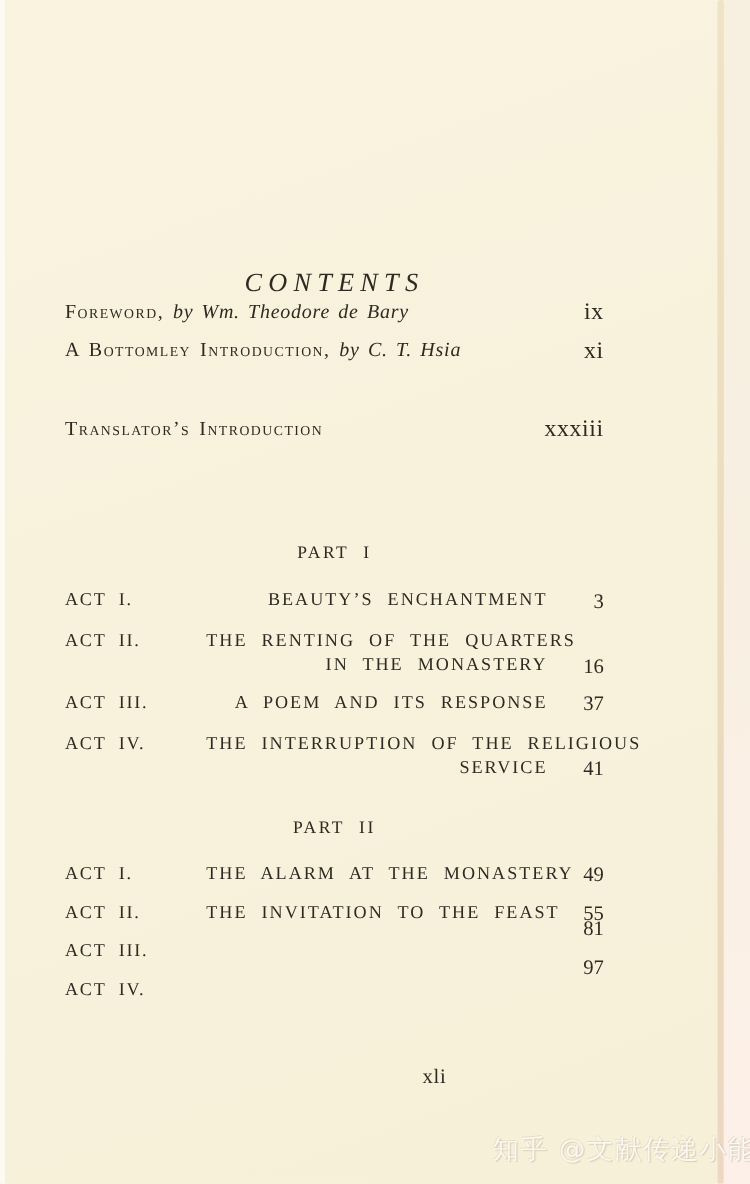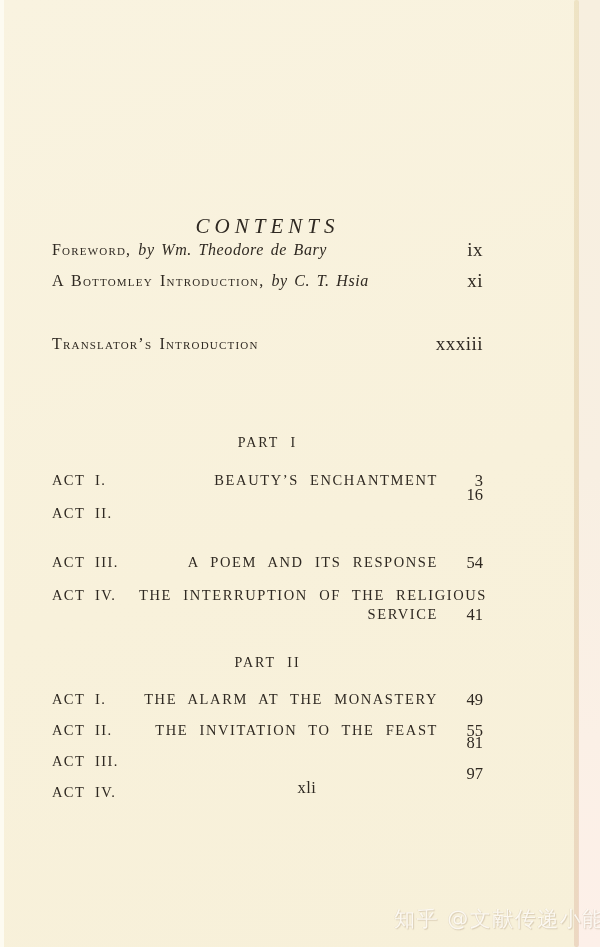--- a/index.html
+++ b/index.html
@@ -73,35 +73,35 @@
   .part1 { top: 433px; }
   .part2 { top: 653px; }
   .act-row { position: absolute; left: 0; width: 100%; text-align: right; }
   .act-label {
     position: absolute; left: 0; top: 0;
     font-size: 14.5px; line-height: 19px;
     letter-spacing: 1.4px; word-spacing: 5px;
     white-space: nowrap;
   }
   .act-title {
-    margin-left: 87px; margin-right: 45px;
+    margin-left: 113px; margin-right: 45px;
     font-size: 14.5px; line-height: 19px;
     letter-spacing: 1.6px; word-spacing: 6px;
     white-space: nowrap;
   }
   .act-title .l2 { padding-left: 28px; }
   .act-page {
     position: absolute; right: 0; bottom: 0;
     font-size: 16.5px; line-height: 19px;
   }
   .r1a { top: 471px; } .r1b { top: 504px; } .r1c { top: 553px; } .r1d { top: 586px; }
   .r2a { top: 690px; } .r2b { top: 721px; } .r2c { top: 752px; } .r2d { top: 783px; }
   .folio {
-    position: absolute; top: 778px; left: 205px; width: 100px;
-    text-align: center;
+    position: absolute; top: 851px; left: 205px; width: 100px;
+    text-align: right;
     font-size: 16.5px; line-height: 20px;
     letter-spacing: 0.5px;
   }
   .watermark {
     position: absolute; left: 394px; top: 907px;
     font-family: "DejaVu Sans", "Liberation Sans", sans-serif;
     font-size: 21px; line-height: 25px;
     letter-spacing: 1.5px;
     color: rgba(255, 253, 248, 0.88);
     text-shadow: 1px 1px 1px rgba(185, 165, 138, 0.45),
@@ -140,29 +140,33 @@
   <div class="act-row r1a">
     <span class="act-label">ACT I.</span>
     <div class="act-title">
       <div>BEAUTY’S ENCHANTMENT</div>
       <div class="l2"></div>
     </div>
     <span class="act-page">3</span>
   </div>
   <div class="act-row r1b">
     <span class="act-label">ACT II.</span>
+    <div class="act-title">
+      <div>THE RENTING OF THE QUARTERS</div>
+      <div class="l2">IN THE MONASTERY</div>
+    </div>
     <span class="act-page">16</span>
   </div>
   <div class="act-row r1c">
     <span class="act-label">ACT III.</span>
     <div class="act-title">
       <div>A POEM AND ITS RESPONSE</div>
       <div class="l2"></div>
     </div>
-    <span class="act-page">54</span>
+    <span class="act-page">37</span>
   </div>
   <div class="act-row r1d">
     <span class="act-label">ACT IV.</span>
     <div class="act-title">
       <div>THE INTERRUPTION OF THE RELIGIOUS</div>
       <div class="l2">SERVICE</div>
     </div>
     <span class="act-page">41</span>
   </div>
 

